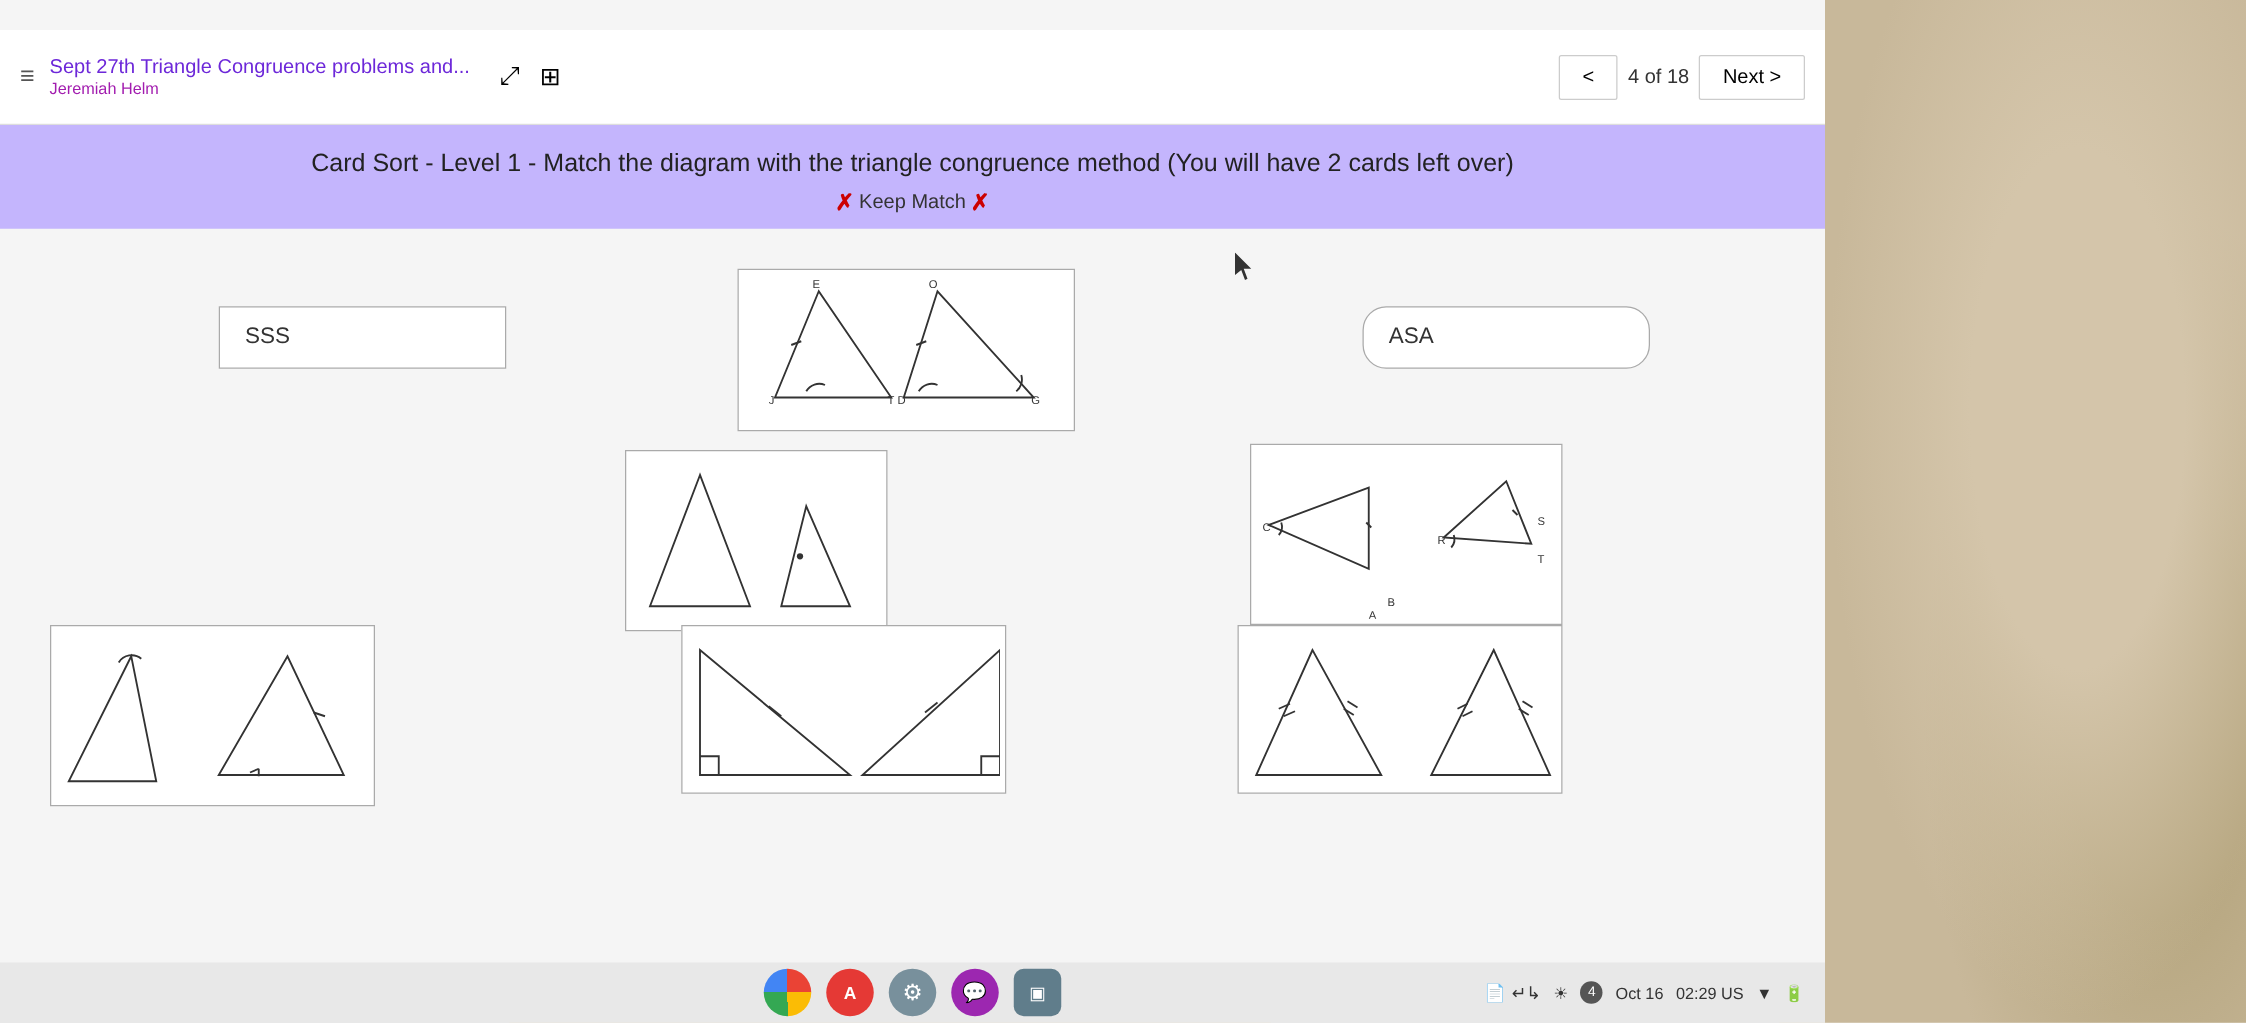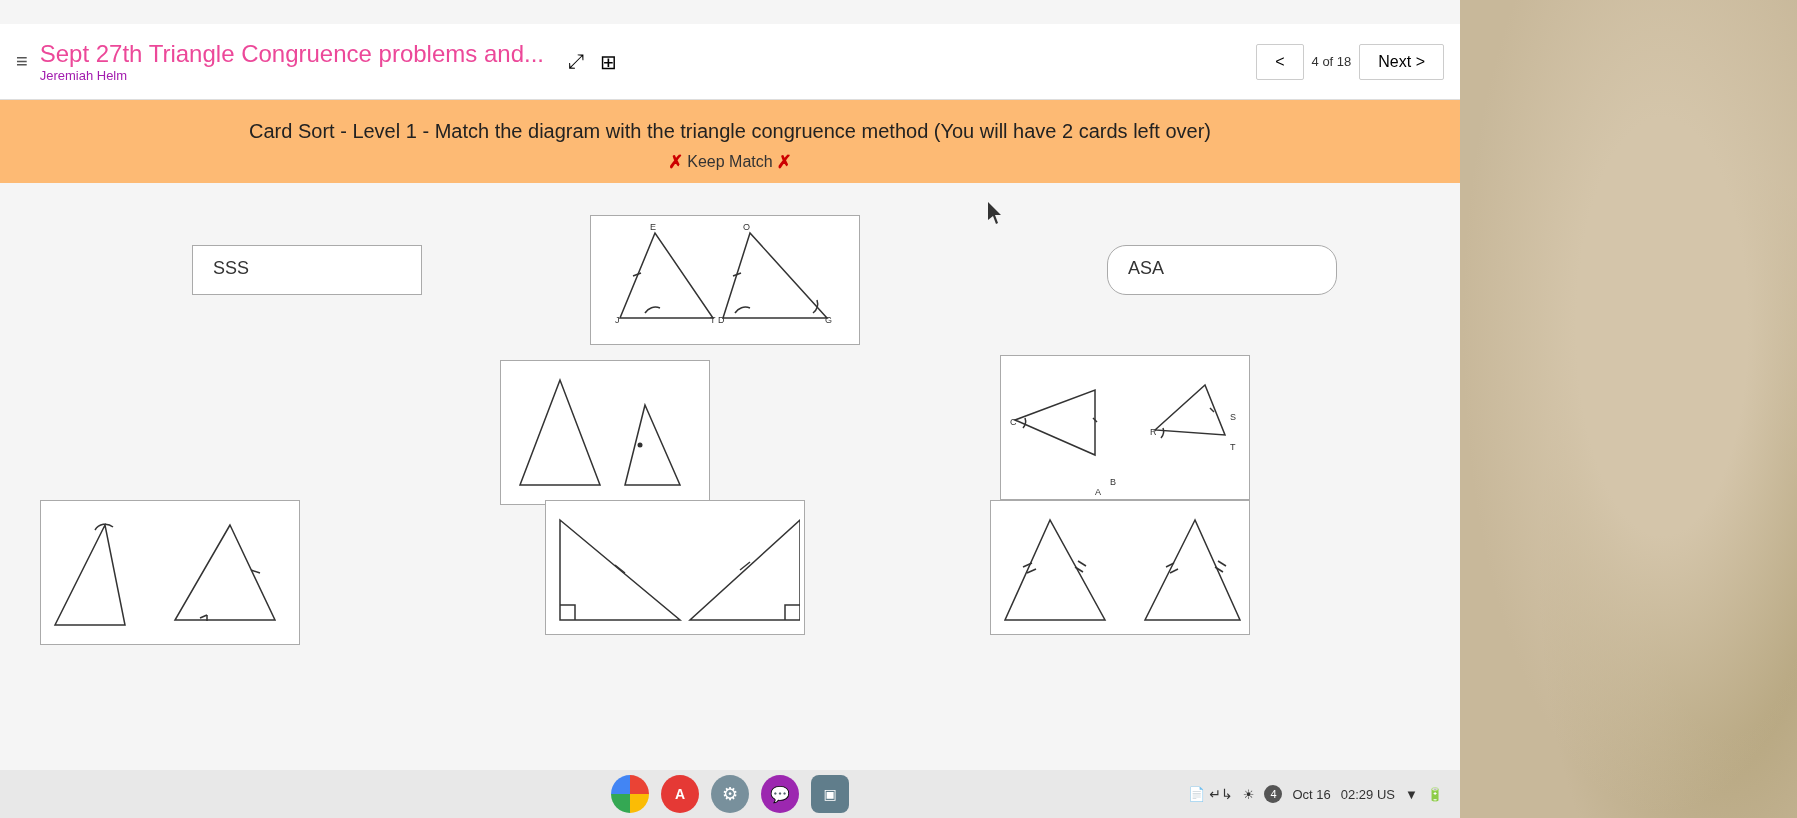--- a/index.html
+++ b/index.html
@@ -40,23 +40,23 @@
       cursor: pointer;
       color: #555;
     }
 
     .title-block {
       display: flex;
       flex-direction: column;
     }
 
     .title-main {
-      font-size: 24px;
+      font-size: 16px;
       font-weight: 500;
-      color: #ec4899;
+      color: #6d28d9;
     }
 
     .title-sub {
       font-size: 13px;
       color: #a21caf;
     }
 
     .top-bar-icons {
       display: flex;
       gap: 16px;
@@ -74,21 +74,21 @@
     .nav-btn {
       border: 1px solid #ccc;
       background: #fff;
       padding: 8px 18px;
       font-size: 16px;
       cursor: pointer;
       border-radius: 2px;
     }
 
     .nav-count {
-      font-size: 13px;
+      font-size: 16px;
       color: #333;
     }
 
     
     .bookmarks-bar {
       position: absolute;
       top: 0; left: 0;
       width: 1460px;
       height: 24px;
       background: #e8e8e8;
@@ -112,21 +112,21 @@
       font-size: 9px;
       font-weight: bold;
     }
 
     
     .instruction-area {
       position: absolute;
       top: 100px;
       left: 0;
       width: 1460px;
-      background: #fdba74;
+      background: #c4b5fd;
       text-align: center;
       padding: 20px 0 10px;
     }
 
     .instruction-title {
       font-size: 20px;
       color: #222;
       margin-bottom: 8px;
     }
 
@@ -160,21 +160,20 @@
       border: 1.5px solid #aaa;
       background: #fff;
       cursor: pointer;
     }
 
     .card-label {
       padding: 12px 20px;
       font-size: 18px;
       color: #333;
       min-width: 220px;
-      margin-left: 17px;
     }
 
     .card-diagram {
       display: flex;
       align-items: center;
       justify-content: center;
       overflow: hidden;
     }
 
     

